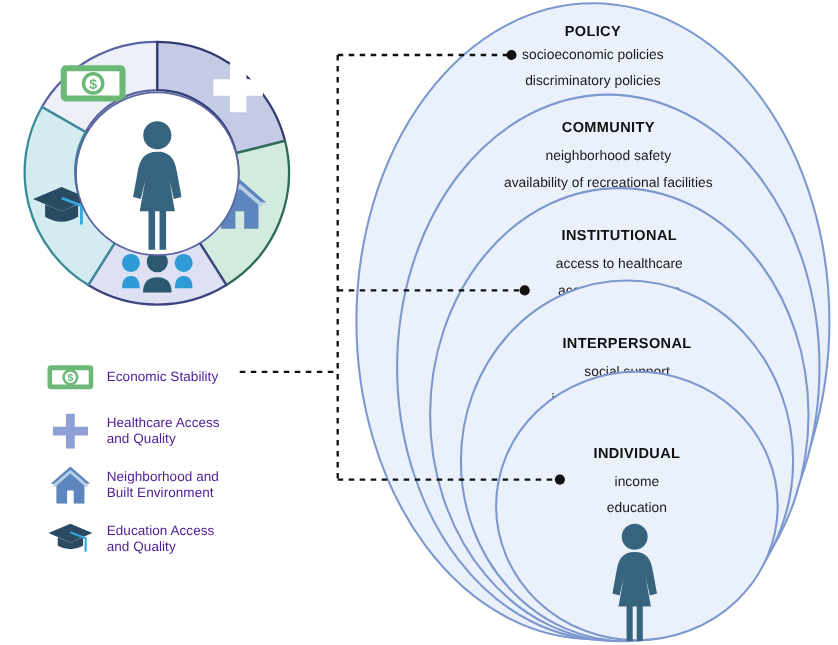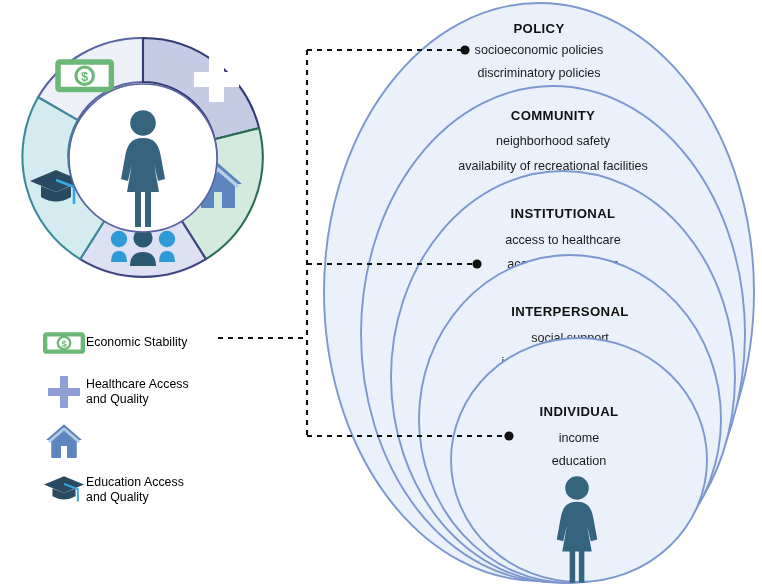--- a/index.html
+++ b/index.html
@@ -50,22 +50,22 @@
     width: 44px;
     min-width: 44px;
     height: 44px;
     display: flex;
     align-items: center;
     justify-content: center;
   }
   .legend-label {
     font-size: 12.3px;
     line-height: 14.6px;
-    color: #000000;
-    padding-left: 0;
+    color: #4c1d95;
+    padding-left: 11px;
     letter-spacing: 0.05px;
   }
 
   
   #rings {
     position: absolute;
     left: 292px;
     top: 0;
     width: 464px;
     height: 532px;
@@ -207,20 +207,21 @@
       <div class="legend-label">Healthcare Access<br>and Quality</div>
     </div>
 
     <div class="legend-row">
       <div class="legend-icon">
         <svg width="36" height="34" viewBox="0 0 48 45">
           <path d="M 24 0 L 48 21 L 41 21 L 41 45 L 28 45 L 28 29 L 20 29 L 20 45 L 7 45 L 7 21 L 0 21 Z" fill="#5c86bd"></path>
           <path d="M 24 4 L 45.5 22.5 L 43 25 L 24 8.5 L 5 25 L 2.5 22.5 Z" fill="#b7cfe6"></path>
         </svg>
       </div>
+      <div class="legend-label">Neighborhood and<br>Built Environment</div>
     </div>
 
 
     <div class="legend-row">
       <div class="legend-icon">
         <svg width="40" height="28" viewBox="0 0 52 36">
           <path d="M 26 0 L 52 11 L 26 22 L 0 11 Z" fill="#2a4a62"></path>
           <path d="M 11 16 L 11 26 q 15 8.5 30 0 L 41 16 L 26 22 Z" fill="#2a4a62"></path>
           <path d="M 26 10 L 44 17 L 44 33" fill="none" stroke="#36a8e0" stroke-width="2.6"></path>
         </svg>

